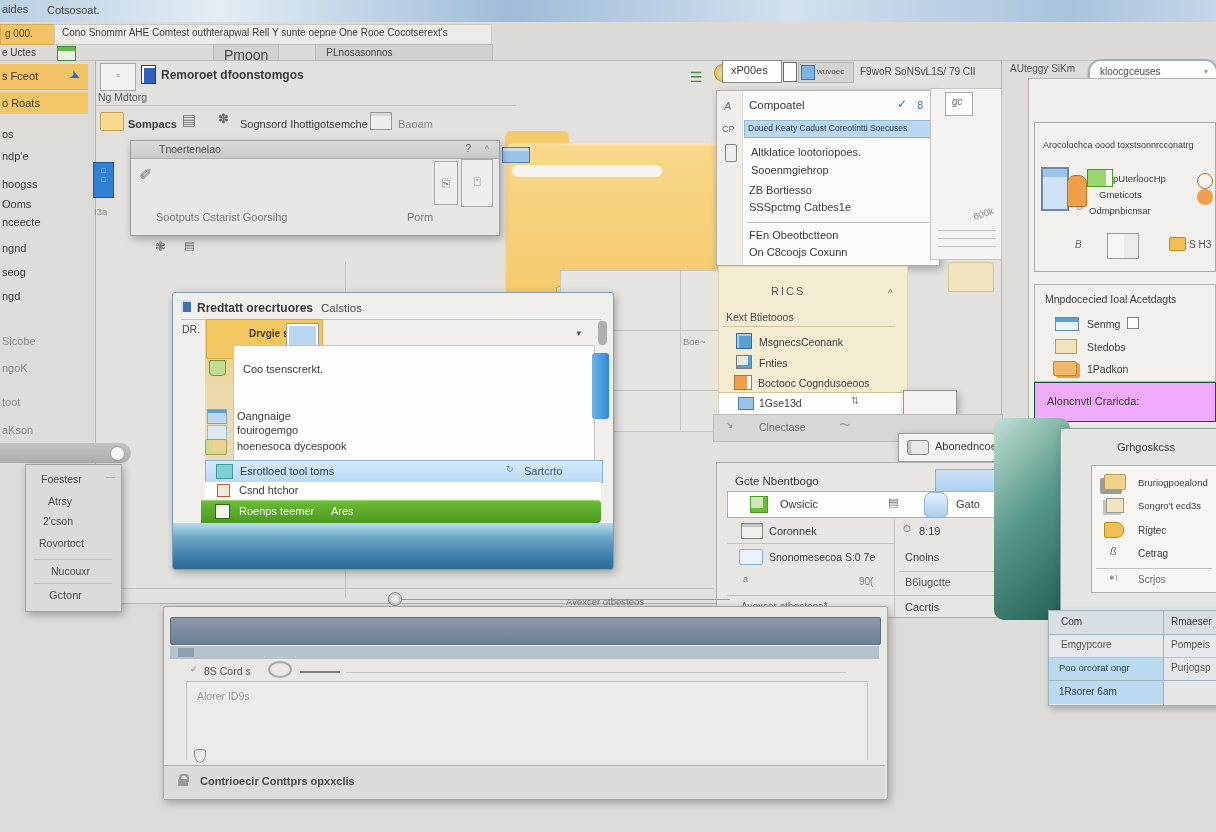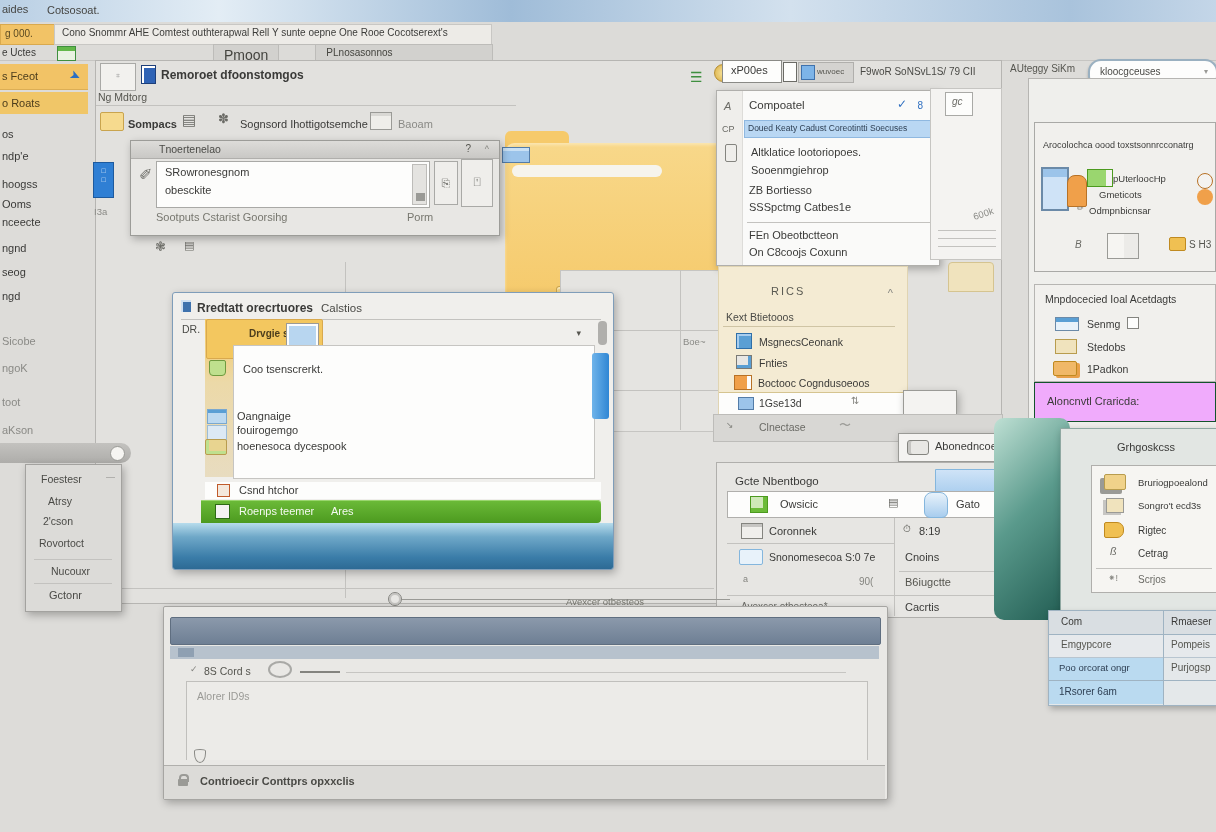--- a/index.html
+++ b/index.html
@@ -91,26 +91,20 @@
 <div class="abs hline" style="left:560px;top:390px;width:330px;"></div>
 <span class="abs ts dim" style="left:683px;top:336px;">Boe~</span>
 
 <div class="abs win-shadow" style="left:130px;top:140px;width:368px;height:94px;background:#e8e7e4;border:1px solid #9c9c98;">
   <div style="height:17px;background:linear-gradient(180deg,#dddcd9,#c9c8c5);border-bottom:1px solid #b0afac;position:relative;">
     <span style="position:absolute;left:28px;top:2px;font-size:10.5px;color:#4a4a46;">Tnoertenelao</span>
     <span style="position:absolute;right:28px;top:2px;font-size:10px;color:#55554f;">?</span>
     <span style="position:absolute;right:10px;top:3px;font-size:9px;color:#84847f;">^</span>
   </div>
   <span class="icon" style="position:absolute;left:8px;top:26px;font-size:16px;color:#6b6b66;">✐</span>
-  <div style="position:absolute;left:25px;top:20px;width:272px;height:45px;background:#fdfdfc;border:1px solid #a9a9a6;">
-    <span style="position:absolute;left:8px;top:4px;font-size:11px;color:#3a3a38;">SRowronesgnom</span>
-    <span style="position:absolute;left:8px;top:22px;font-size:11px;color:#3a3a38;">obesckite</span>
-    <span style="position:absolute;right:2px;top:2px;width:13px;height:39px;background:#e4e3e0;border:1px solid #bdbcb9;"></span>
-    <span style="position:absolute;right:4px;bottom:6px;width:9px;height:8px;background:#9a9a96;"></span>
-  </div>
   <div style="position:absolute;left:303px;top:20px;width:22px;height:42px;background:#efeeeb;border:1px solid #a9a9a6;text-align:center;font-size:11px;color:#6b6b66;line-height:42px;">⎘</div>
   <div style="position:absolute;left:330px;top:18px;width:30px;height:46px;background:#efeeeb;border:1px solid #a9a9a6;text-align:center;font-size:12px;color:#6b6b66;line-height:44px;">⍞</div>
   <span style="position:absolute;left:25px;top:70px;font-size:11px;color:#77776f;">Sootputs Cstarist Goorsihg</span>
   <span style="position:absolute;left:276px;top:70px;font-size:11px;color:#77776f;">Porm</span>
 </div>
 <div class="abs" style="left:93px;top:162px;width:19px;height:31px;background:#2f7fd4;border:1px solid #1d5a9e;color:#dce9f7;font-size:7px;text-align:center;line-height:9px;padding-top:3px;">□<br>□</div>
 <span class="abs ts dim" style="left:94px;top:206px;">I3a</span>
 <span class="abs icon" style="left:155px;top:240px;font-size:13px;color:#6b6b66;">❃</span>
 <span class="abs icon" style="left:184px;top:240px;font-size:11px;color:#6b6b66;">▤</span>
 
@@ -206,20 +200,26 @@
   <div style="position:absolute;left:60px;top:52px;width:360px;height:132px;background:#fdfdfc;border:1px solid #c6c5c2;"></div>
   <span class="icon" style="position:absolute;left:36px;top:67px;width:15px;height:14px;background:#bfe08e;border:1px solid #6f9a3f;border-radius:2px 2px 4px 4px;"></span>
   <span style="position:absolute;left:70px;top:70px;font-size:11px;color:#3a3a38;">Coo tsenscrerkt.</span>
   <span class="icon" style="position:absolute;left:34px;top:116px;width:18px;height:13px;background:#bcd9f0;border:1px solid #7aa8cf;box-shadow:inset 0 3px 0 #5a9fd4;"></span>
   <span style="position:absolute;left:64px;top:117px;font-size:11px;color:#3a3a38;">Oangnaige</span>
   <span class="icon" style="position:absolute;left:34px;top:132px;width:18px;height:13px;background:#dce9f4;border:1px solid #9cbcd6;"></span>
   <span style="position:absolute;left:64px;top:131px;font-size:11px;color:#3a3a38;">fouirogemgo</span>
   <span class="icon" style="position:absolute;left:32px;top:146px;width:20px;height:14px;background:#e8d490;border:1px solid #b89c4e;border-radius:2px;box-shadow:inset 3px -3px 0 #bfe08e;"></span>
   <span style="position:absolute;left:64px;top:147px;font-size:11px;color:#3a3a38;">hoenesoca dycespook</span>
 
+  <div style="position:absolute;left:32px;top:167px;width:396px;height:21px;background:linear-gradient(#d6eafb,#b7d9f5);border:1px solid #84b6dd;">
+    <span class="icon" style="position:absolute;left:10px;top:3px;width:15px;height:13px;background:#7ecfd4;border:1px solid #3f9aa0;"></span>
+    <span style="position:absolute;left:34px;top:4px;font-size:11px;color:#2d3e52;">Esrotloed tool toms</span>
+    <span class="icon" style="position:absolute;left:300px;top:4px;font-size:9px;color:#6b8aa8;">↻</span>
+    <span style="position:absolute;left:318px;top:4px;font-size:11px;color:#44596e;">Sartcrto</span>
+  </div>
 
   <div style="position:absolute;left:28px;top:207px;width:400px;height:23px;background:linear-gradient(#6cbb39,#4c9a1f);border-radius:0 4px 4px 0;box-shadow:inset 0 1px 0 #9ad66f;">
     <span class="icon" style="position:absolute;left:14px;top:4px;width:13px;height:13px;background:#f4f3f1;border:1px solid #2d6a14;"></span>
     <span style="position:absolute;left:38px;top:5px;font-size:11px;color:#f4faf0;">Roenps teemer</span>
     <span style="position:absolute;left:130px;top:5px;font-size:11px;color:#f4faf0;">Ares</span>
   </div>
 
   <div style="position:absolute;left:32px;top:189px;width:396px;height:17px;background:#fdfdfc;">
     <span class="icon" style="position:absolute;left:12px;top:2px;width:11px;height:11px;border:1px solid #c05a2a;background:#f4e8dc;"></span>
     <span style="position:absolute;left:34px;top:2px;font-size:11px;color:#3a3a38;">Csnd htchor</span>

